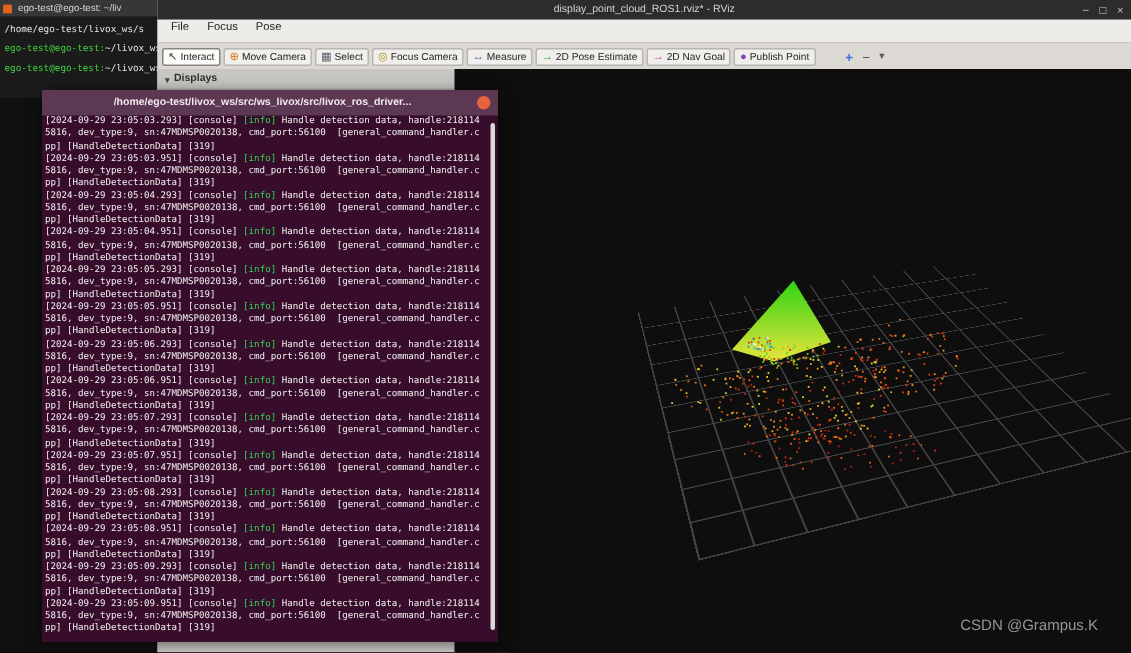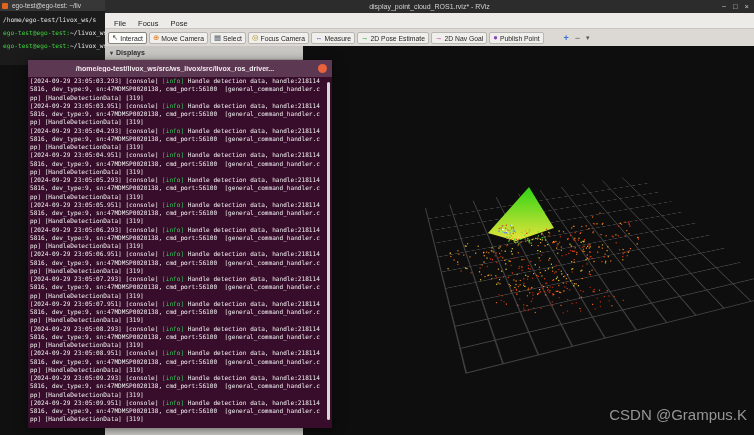--- a/index.html
+++ b/index.html
@@ -15,21 +15,21 @@
            font-family:"DejaVu Sans Mono",monospace;font-size:6.2px;line-height:13px;
            padding:2px 0 0 3px;white-space:nowrap;overflow:hidden;color:#e6e6e6;}
   .bt-prompt{color:#3fd23f;}
 
   
   .rviz{position:absolute;left:105px;top:0;width:649px;height:435px;background:#d6d4d0;z-index:2;}
   .rv-titlebar{height:13px;background:#2c2c2c;color:#d2d2d2;font-size:7px;line-height:13px;
                text-align:center;position:relative;white-space:nowrap;}
   .rv-controls{position:absolute;right:5px;top:0;display:flex;gap:7px;color:#c9c9c9;font-size:7.5px;}
   .rv-controls span{cursor:default;}
-  .rv-menubar{height:15px;background:#edebe8;display:flex;align-items:flex-end;padding-left:3px;
+  .rv-menubar{height:15px;background:#edebe8;display:flex;align-items:flex-start;padding-left:3px;
               font-size:7.5px;color:#1d1d1d;border-bottom:1px solid #c8c6c2;}
   .menu-item{padding:0 6px;}
   .rv-toolbar{height:18px;background:#dcd9d4;display:flex;align-items:center;padding:0 3px;gap:2px;
               border-bottom:1px solid #bcbab6;}
   .tb-btn{display:flex;align-items:center;gap:2px;background:#f1efec;border:1px solid #b8b6b2;
           border-radius:2px;font-size:6.8px;color:#1f1f1f;padding:1px 3px;height:12px;
           white-space:nowrap;font-family:inherit;box-sizing:border-box;}
   .tb-btn.selected{background:#fcfcfb;border-color:#87857f;}
   .tb-icon{font-size:7.5px;line-height:7.5px;}
   .ic-interact{color:#3a3a3a}.ic-move{color:#d97b20}.ic-select{color:#5a6470}
@@ -63,21 +63,21 @@
   .term-title{flex:1;text-align:center;color:#f2e9ef;font-size:7px;font-weight:bold;
               white-space:nowrap;overflow:hidden;padding:0 16px 0 6px;}
   .term-close{position:absolute;right:5px;top:4px;width:9px;height:9px;border-radius:50%;background:#e8633c;}
   .term-body{position:absolute;top:17px;left:2px;right:7px;bottom:2px;overflow:hidden;
              font-family:"DejaVu Sans Mono",monospace;font-size:6.1px;line-height:8.25px;
              color:#efefef;white-space:pre;}
   .tl{white-space:pre;}
   .lg-info{color:#2fd056;}
   .term-scrollbar{position:absolute;right:2px;top:22px;width:3px;bottom:8px;background:#d8d8d8;border-radius:2px;}
 
-  .watermark{position:absolute;right:7px;bottom:12px;color:#969696;font-size:15px;z-index:4;}
+  .watermark{position:absolute;right:22px;bottom:12px;color:#969696;font-size:10px;z-index:4;}
 </style>
 </head>
 <body>
 
 <div id="stage">
 
   <section class="back-term">
     <div class="bt-title">
       <span class="bt-appicon"></span>
       <span>ego-test@ego-test: ~/liv</span>

